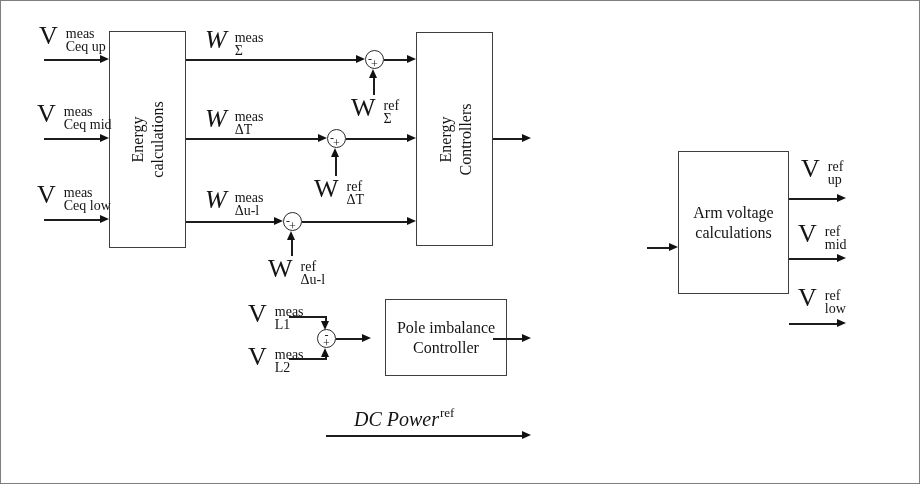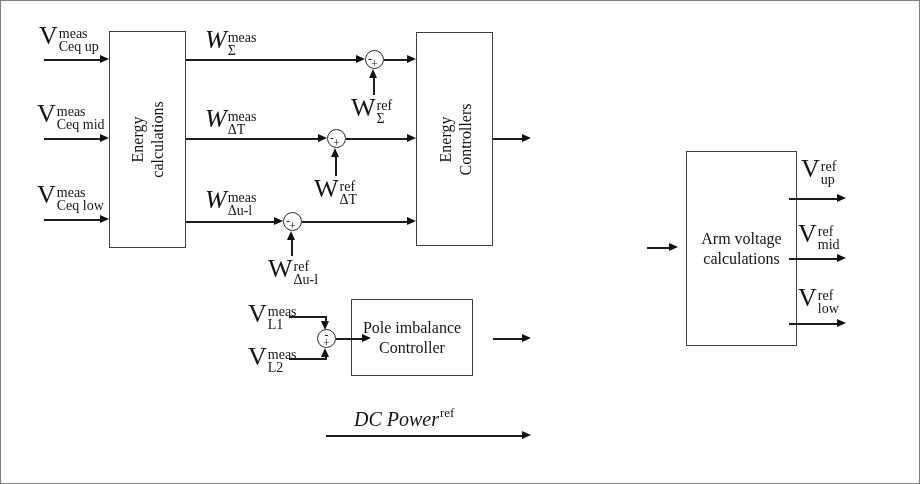--- a/index.html
+++ b/index.html
@@ -26,21 +26,21 @@
   .sum span{position:absolute;font-size:12px;line-height:10px;}
   .sum-h .mn{left:2px;top:3px;}
   .sum-h .pl{left:50%;transform:translateX(-50%);bottom:-1px;}
   .sum-v .mn{left:50%;transform:translateX(-50%);top:0;}
   .sum-v .pl{left:50%;transform:translateX(-50%);bottom:-1px;}
   
   .sym{position:absolute;white-space:nowrap;}
   .sym .base{font-size:26px;line-height:26px;display:inline-block;}
   .it{font-style:italic;}
   .stack{display:inline-flex;flex-direction:column;align-items:flex-start;
-    vertical-align:middle;margin-left:1px;}
+    vertical-align:middle;margin-left:8px;}
   .stack .sup,.stack .sub{font-size:14px;line-height:13px;}
   
   .dcref{position:absolute;font-size:20px;font-style:italic;white-space:nowrap;}
   .dcref .sup{font-size:13px;font-style:normal;vertical-align:9px;margin-left:1px;}
 </style>
 </head>
 <body>
 
 <div class="canvas">
 
@@ -48,26 +48,26 @@
     <div class="blk-label rot">Energy
 calculations</div>
   </div>
 
   <div class="blk" style="left:415px;top:31px;width:77px;height:214px;">
     <div class="blk-label rot">Energy
 Controllers</div>
   </div>
 
 
-  <div class="blk" style="left:350px;top:298px;width:122px;height:77px;align-items:center;">
+  <div class="blk" style="left:384px;top:298px;width:122px;height:77px;align-items:center;">
     <div class="blk-label">Pole imbalance
 Controller</div>
   </div>
 
-  <div class="blk" style="left:677px;top:150px;width:111px;height:195px;margin-left:8px;">
+  <div class="blk" style="left:677px;top:150px;width:111px;height:143px;">
     <div class="blk-label">Arm voltage
 calculations</div>
   </div>
 
   <div class="ln h" style="left:43px;top:58px;width:56px;"></div>
   <div class="arr ar" style="left:99px;top:54px;"></div>
 
   <div class="ln h" style="left:43px;top:137px;width:56px;"></div>
   <div class="arr ar" style="left:99px;top:133px;"></div>
 

